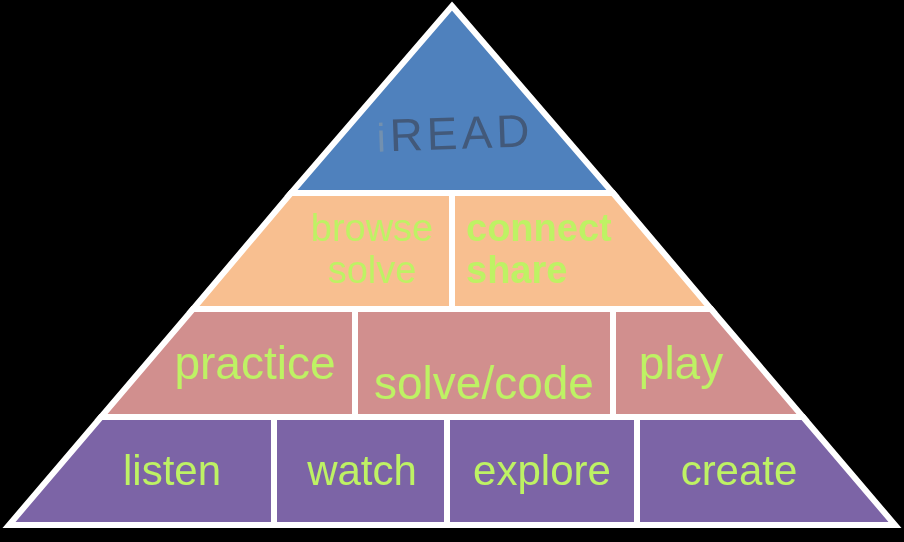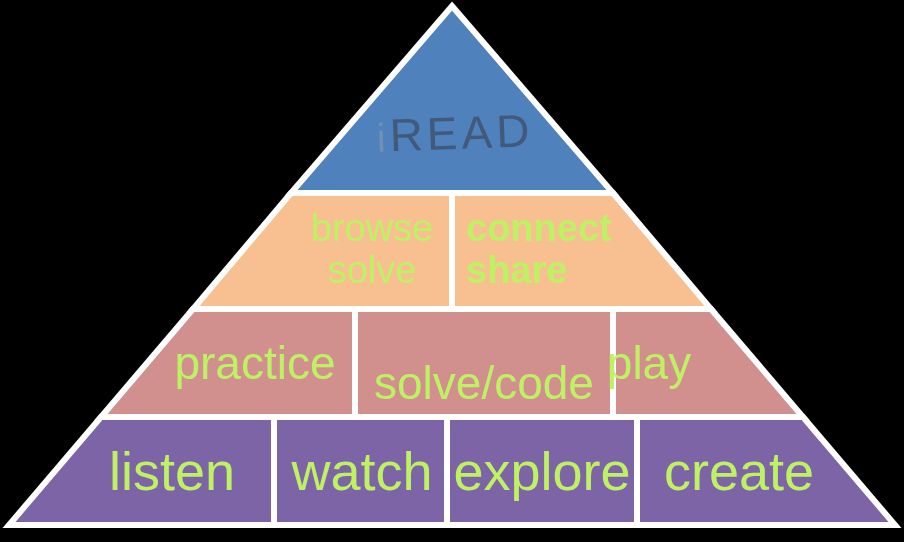--- a/index.html
+++ b/index.html
@@ -28,21 +28,21 @@
   .label {
     position: absolute;
     transform: translate(-50%, -50%);
     color: #bef264;
     white-space: nowrap;
     text-align: center;
     line-height: 1.0;
   }
   .label.size-2 { font-size: 38px; line-height: 42px; }
   .label.size-3 { font-size: 46px; }
-  .label.size-4 { font-size: 54px; }
+  .label.size-4 { font-size: 42px; }
   .label.align-left { text-align: left; transform: translate(0, -50%); font-weight: bold; }
   #apex-label {
     position: absolute;
     left: 455px;
     top: 133px;
     transform: translate(-50%, -50%) rotate(-2deg);
     font-size: 46px;
     letter-spacing: 4px;
     white-space: nowrap;
     font-weight: normal;
@@ -79,20 +79,20 @@
     <div>browse</div>
     <div>solve</div>
   </div>
   <div class="label size-2 align-left" style="left:466px; top:249px;">
     <div>connect</div>
     <div>share</div>
   </div>
 
   <div class="label size-3" style="left:255px; top:363px;">practice</div>
   <div class="label size-3" style="left:484px; top:383px;">solve/code</div>
-  <div class="label size-3" style="left:649px; top:363px;">play</div>
+  <div class="label size-3" style="left:681px; top:363px;">play</div>
 
   <div class="label size-4" style="left:172px; top:471px;">listen</div>
   <div class="label size-4" style="left:362px; top:471px;">watch</div>
   <div class="label size-4" style="left:542px; top:471px;">explore</div>
   <div class="label size-4" style="left:739px; top:471px;">create</div>
 
 </div>
 
 </body></html>

